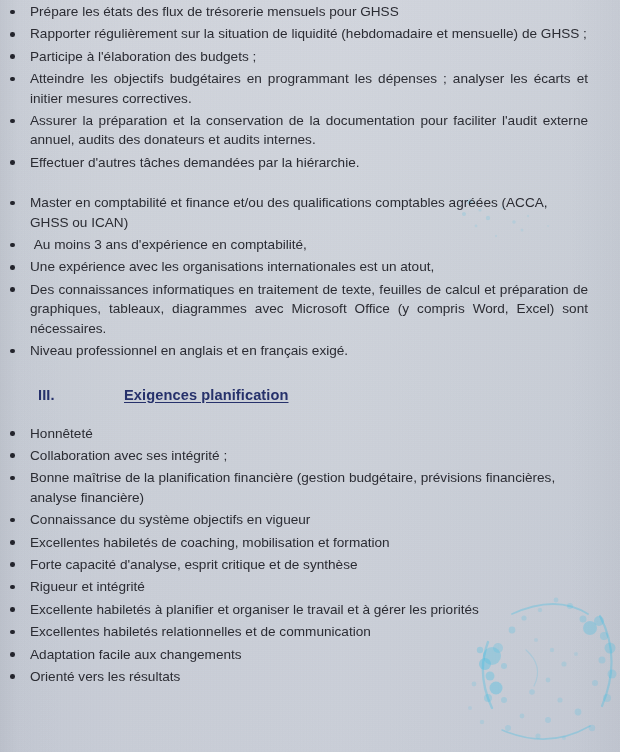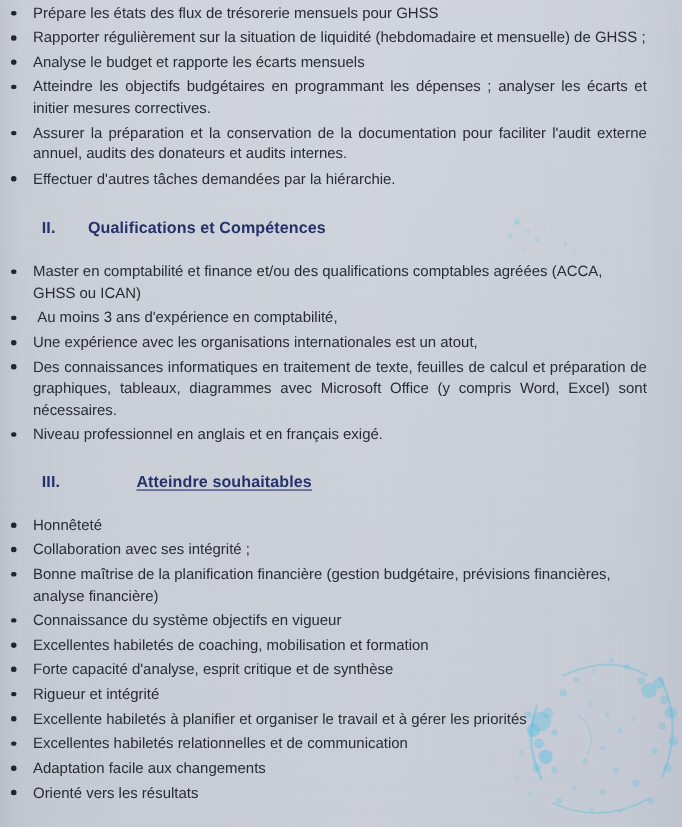--- a/index.html
+++ b/index.html
@@ -183,42 +183,38 @@
     </g>
   </svg>
 
   <div id="grain"></div>
 
   <div id="content">
 
     <ul class="doc-list" style="padding-top:2px;">
       <li class="bullet-item">Prépare les états des flux de trésorerie mensuels pour GHSS</li>
       <li class="bullet-item justify" style="padding-right:32px;">Rapporter régulièrement sur la situation de liquidité (hebdomadaire et mensuelle) de GHSS ;</li>
-      <li class="bullet-item">Analyse le budget et rapporte les écarts mensuels</li>
+      <li class="bullet-item">Participe à l'élaboration des budgets ;</li>
       <li class="bullet-item justify" style="padding-right:32px;">Atteindre les objectifs budgétaires en programmant les dépenses ; analyser les écarts et initier mesures correctives.</li>
       <li class="bullet-item justify" style="padding-right:32px;">Assurer la préparation et la conservation de la documentation pour faciliter l'audit externe annuel, audits des donateurs et audits internes.</li>
       <li class="bullet-item">Effectuer d'autres tâches demandées par la hiérarchie.</li>
     </ul>
 
-    <div class="section-heading" style="margin-top:28px; margin-left:38px;">
-      <span class="num">II.</span>
-      <span class="ttl">Qualifications et Compétences</span>
-    </div>
 
     <ul class="doc-list" style="margin-top:21px;">
       <li class="bullet-item" style="padding-right:50px;">Master en comptabilité et finance et/ou des qualifications comptables agréées (ACCA, GHSS ou ICAN)</li>
       <li class="bullet-item" style="white-space:pre-wrap;"> Au moins 3 ans d'expérience en comptabilité,</li>
       <li class="bullet-item">Une expérience avec les organisations internationales est un atout,</li>
       <li class="bullet-item justify" style="padding-right:32px;">Des connaissances informatiques en traitement de texte, feuilles de calcul et préparation de graphiques, tableaux, diagrammes avec Microsoft Office (y compris Word, Excel) sont nécessaires.</li>
       <li class="bullet-item">Niveau professionnel en anglais et en français exigé.</li>
     </ul>
 
     <div class="section-heading" style="margin-top:26px; margin-left:38px;gap:44px;">
       <span class="num">III.</span>
-      <span class="ttl underline">Atteindre souhaitables</span>
+      <span class="ttl underline">Exigences planification</span>
     </div>
 
     <ul class="doc-list" style="margin-top:21px;">
       <li class="bullet-item">Honnêteté</li>
       <li class="bullet-item">Collaboration avec ses intégrité ;</li>
       <li class="bullet-item" style="padding-right:60px;">Bonne maîtrise de la planification financière (gestion budgétaire, prévisions financières, analyse financière)</li>
       <li class="bullet-item">Connaissance du système objectifs en vigueur</li>
       <li class="bullet-item">Excellentes habiletés de coaching, mobilisation et formation</li>
       <li class="bullet-item">Forte capacité d'analyse, esprit critique et de synthèse</li>
       <li class="bullet-item">Rigueur et intégrité</li>

